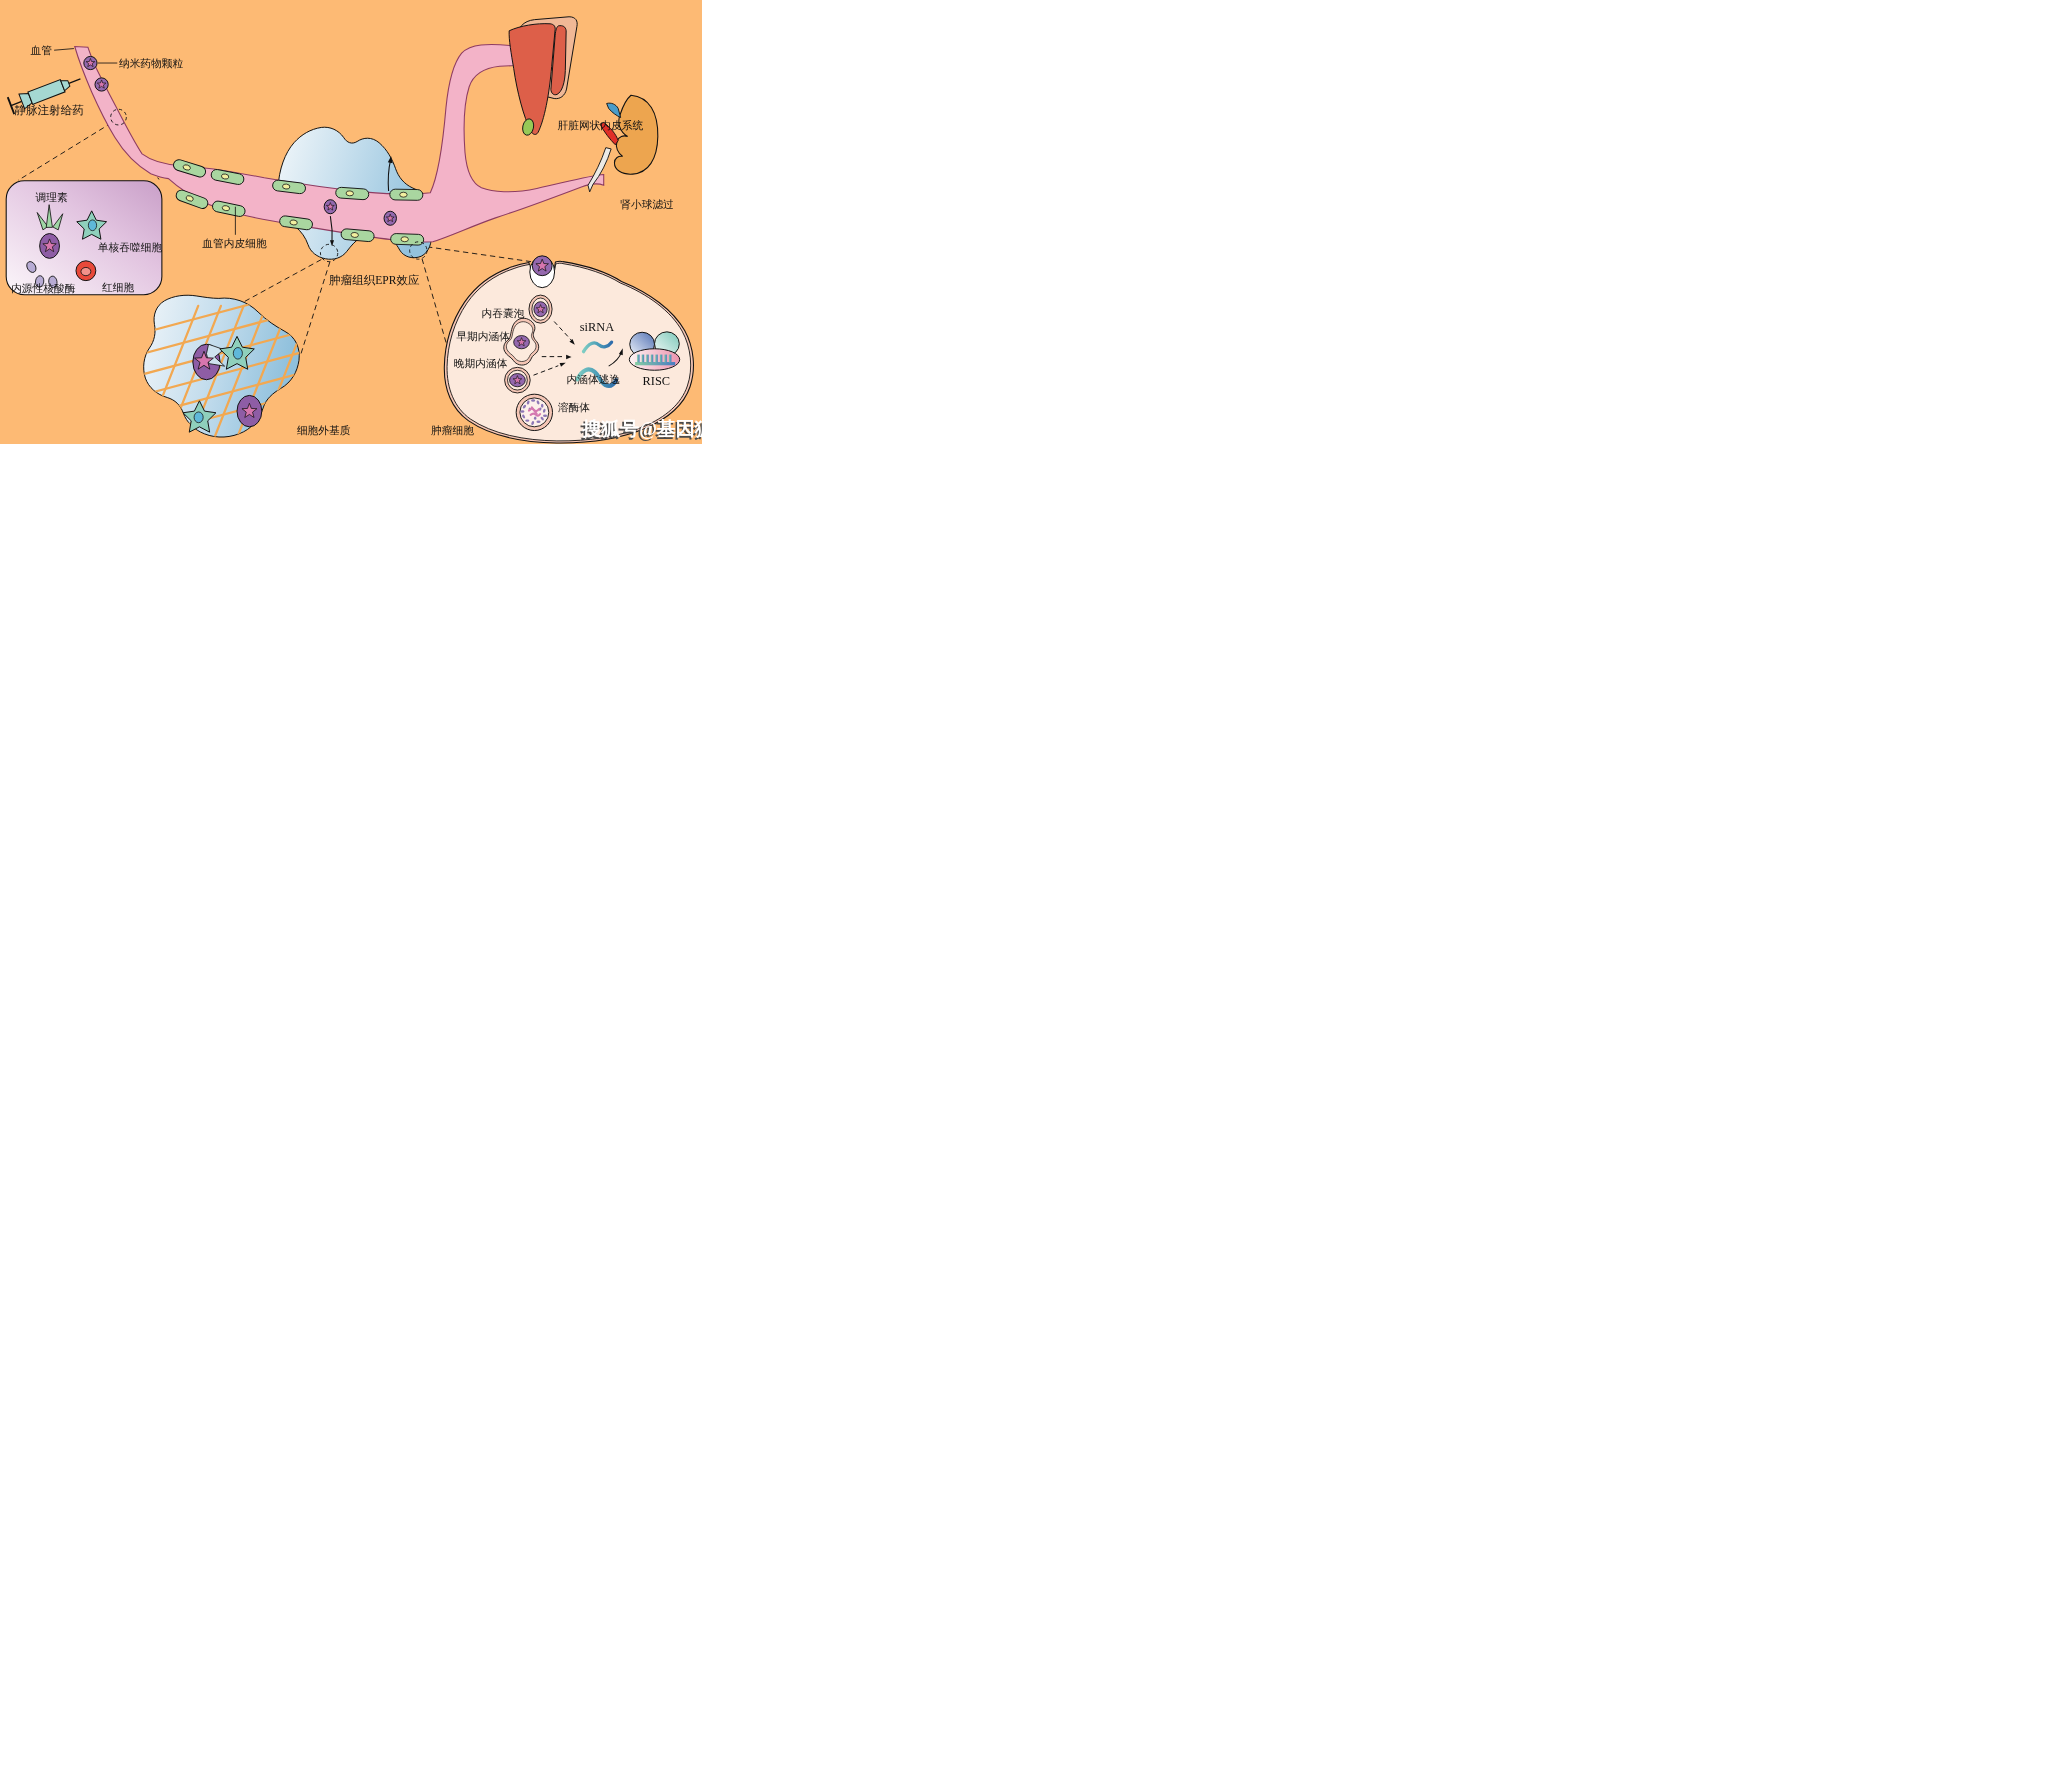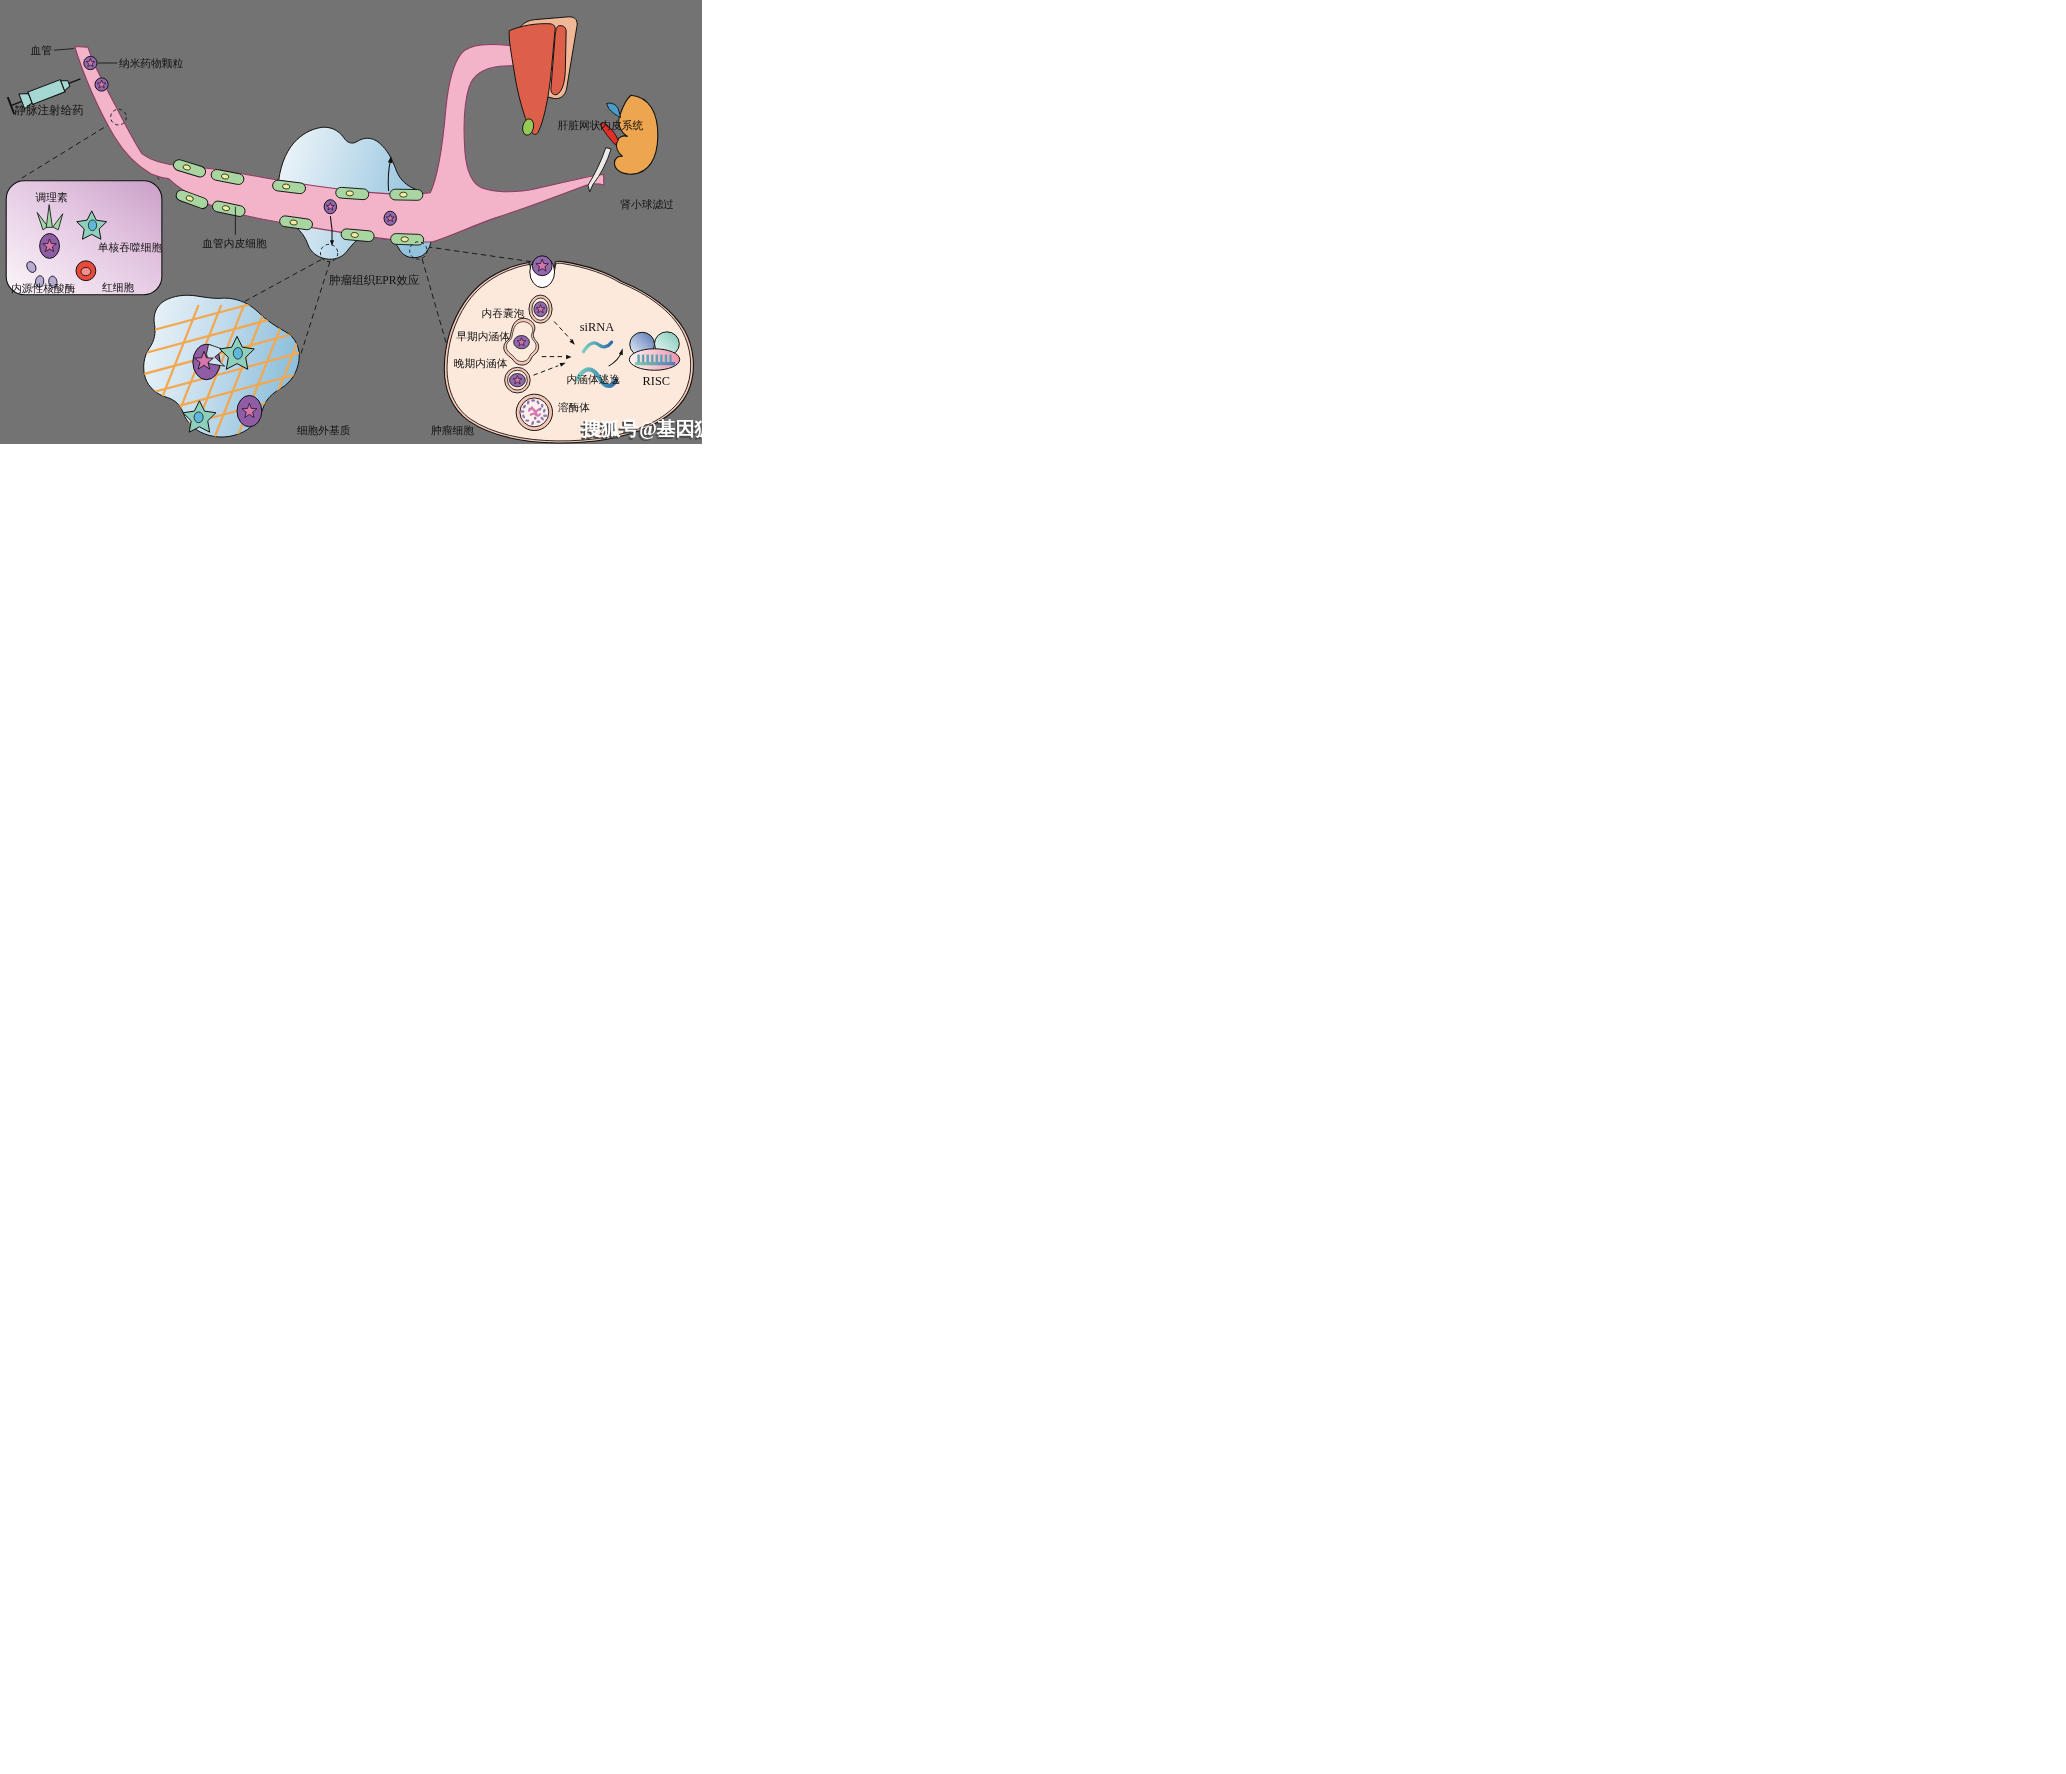--- a/index.html
+++ b/index.html
@@ -1,16 +1,16 @@
 <!DOCTYPE html>
 <html style="font-size:6.6px"><head>
 <meta charset="utf-8">
 <style>
   html,body{margin:0;padding:0;background:#ffffff;}
-  #stage{position:relative;width:702px;height:444px;background:#737373;overflow:hidden;}
+  #stage{position:relative;width:702px;height:444px;background:#fdba74;overflow:hidden;}
   svg{position:absolute;left:0;top:0;}
   text{font-family:"Liberation Serif","DejaVu Serif",serif;fill:#111;}
   .lbl{font-size:26px;}
   .lbl-big{font-size:28px;}
   .latin{font-size:30px;}
   .wm{font-size:46px;fill:#ffffff;font-weight:bold;}
   .wm-sh{font-size:46px;fill:#4a4a4a;font-weight:bold;}
   .outline{stroke:#111;stroke-width:2.4;}
   .dashline{stroke:#111;stroke-width:2.2;fill:none;stroke-dasharray:13 9;}
   .dasharrow{stroke:#111;stroke-width:2.4;fill:none;stroke-dasharray:11 8;}

